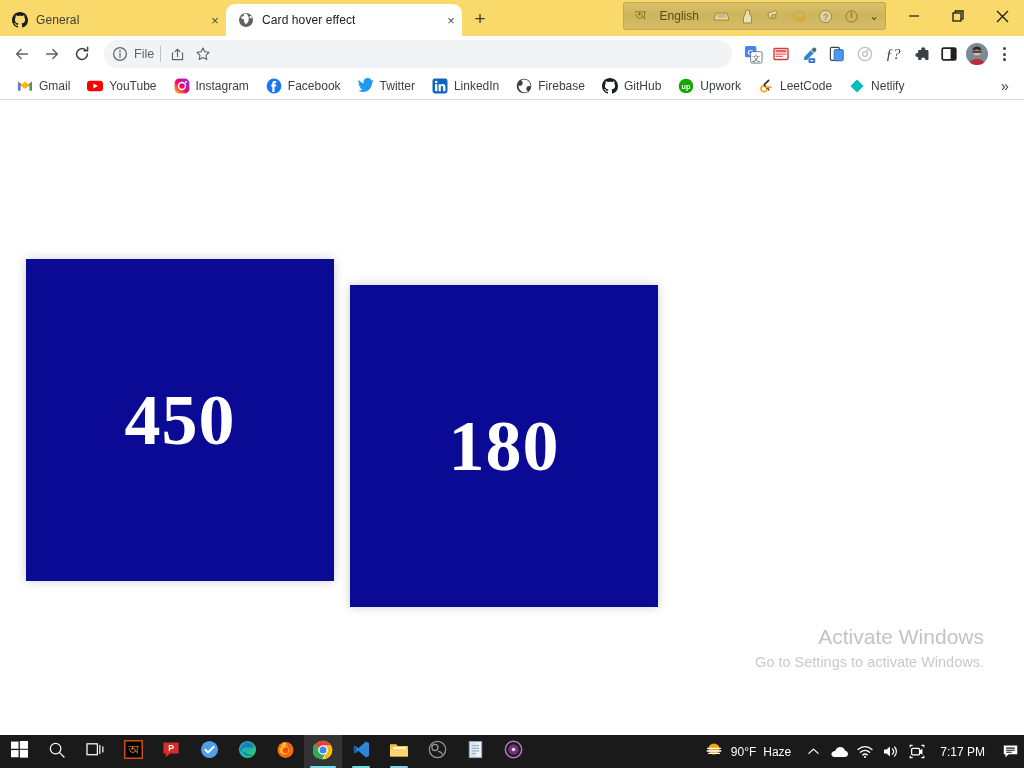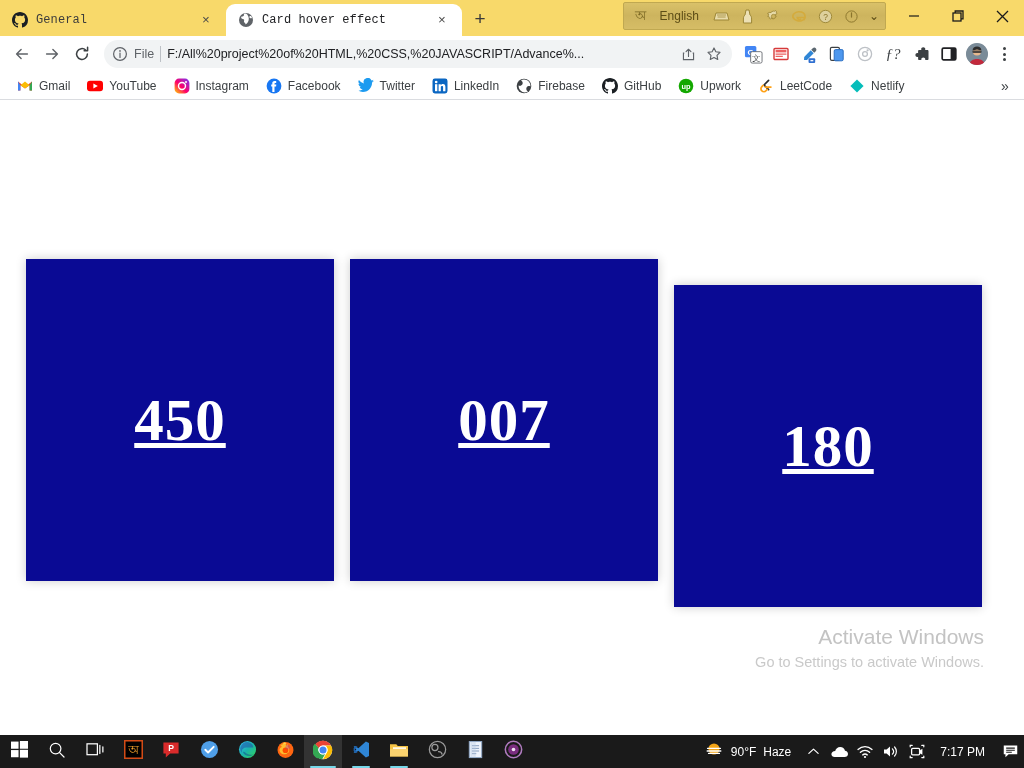--- a/index.html
+++ b/index.html
@@ -13,23 +13,23 @@
   
   .browser { position:absolute; left:0; top:0; width:1024px; height:735px; background:#ffffff; }
 
   
   .tabstrip {
     position:relative; height:36px; background:#f8d96a;
     display:flex; align-items:flex-end;
   }
   .tab {
     position:relative; height:32px; display:flex; align-items:center;
-    padding:0 12px 0 12px; gap:8px; font-size:12px; color:#3c3c3c;
+    padding:0 3px 0 12px; gap:8px; font-size:12px; color:#3c3c3c;
     border-top-left-radius:9px; border-top-right-radius:9px;
-    cursor:default; white-space:nowrap;font-family:Liberation Mono, monospace;
+    cursor:default; white-space:nowrap;
   }
   .tab.inactive { width:226px; }
   .tab.active { width:236px; background:#ffffff; color:#202124; }
   .tab .favicon { width:16px; height:16px; flex:0 0 16px; display:block; }
   .tab .tab-title {
     flex:1 1 auto; overflow:hidden; text-overflow:ellipsis;
     font-size:12px; letter-spacing:.1px;
   }
   .tab .tab-close {
     width:16px; height:16px; flex:0 0 16px; display:flex;
@@ -124,23 +124,22 @@
     position:absolute; left:26px; top:158px;
     display:flex; gap:16px;
   }
   .card {
     width:308px; height:322px;
     display:flex; align-items:center; justify-content:center;
     box-shadow:0 0 10px rgba(0,0,0,.20);
   }
   .card .num {
     font-family:"Liberation Serif", serif;
-    font-weight:bold; font-size:59px; line-height:1;
+    font-weight:bold; font-size:72px; line-height:1;
     letter-spacing:1px;
-    text-decoration:underline;
   }
 
   .watermark {
     position:absolute; right:40px; bottom:62px; text-align:right;
     color:#bfbfbf; user-select:none;
   }
   .watermark .wm-title { font-size:21px; line-height:28px; color:#c3c3c3; }
   .watermark .wm-sub   { font-size:14.5px; line-height:22px; color:#c9c9c9; }
 
   
@@ -298,21 +297,20 @@
       <div class="omnibox">
         <span class="oinfo">
           <svg width="16" height="16" viewBox="0 0 16 16">
             <circle cx="8" cy="8" r="6.4" fill="none" stroke="#5f6368" stroke-width="1.2"></circle>
             <circle cx="8" cy="4.9" r=".85" fill="#5f6368"></circle>
             <path d="M8 7v4.4" stroke="#5f6368" stroke-width="1.2" stroke-linecap="round"></path>
           </svg>
         </span>
         <span class="oscheme">File</span>
         <span class="odiv"></span>
-        <span class="ourl">F:/All%20project%20of%20HTML,%20CSS,%20JAVASCRIPT/Advance%...</span>
         <span class="oact">
           <svg width="15" height="15" viewBox="0 0 16 16">
             <path d="M3.5 6.5H2.6v7h10.8v-7h-.9" fill="none" stroke="#5f6368" stroke-width="1.2"></path>
             <path d="M8 10V2.4M8 2.4L5.4 5M8 2.4L10.6 5" fill="none" stroke="#5f6368" stroke-width="1.2" stroke-linecap="round" stroke-linejoin="round"></path>
           </svg>
         </span>
         <span class="oact">
           <svg width="16" height="16" viewBox="0 0 16 16">
             <path d="M8 1.9l1.85 3.9 4.15.55-3 2.95.73 4.2L8 11.5 4.27 13.5 5 9.3 2 6.35l4.15-.55z" fill="none" stroke="#5f6368" stroke-width="1.15" stroke-linejoin="round"></path>
           </svg>
@@ -530,23 +528,20 @@
       <div class="bm-overflow">»</div>
     </div>
   </div>
 
   <div class="viewport">
 
     <div class="cards">
       <div class="card" style="background:#0a0a94;">
         <span class="num" style="color:#ffffff;">450</span>
       </div>
-      <div class="card" style="background:#0a0a94;">
-        <span class="num" style="color:#ffffff;">007</span>
-      </div>
       <div class="card" style="background:#0a0a94;margin-top:26px;">
         <span class="num" style="color:#ffffff;">180</span>
       </div>
     </div>
 
     <div class="watermark">
       <div class="wm-title">Activate Windows</div>
       <div class="wm-sub">Go to Settings to activate Windows.</div>
     </div>
   </div>

